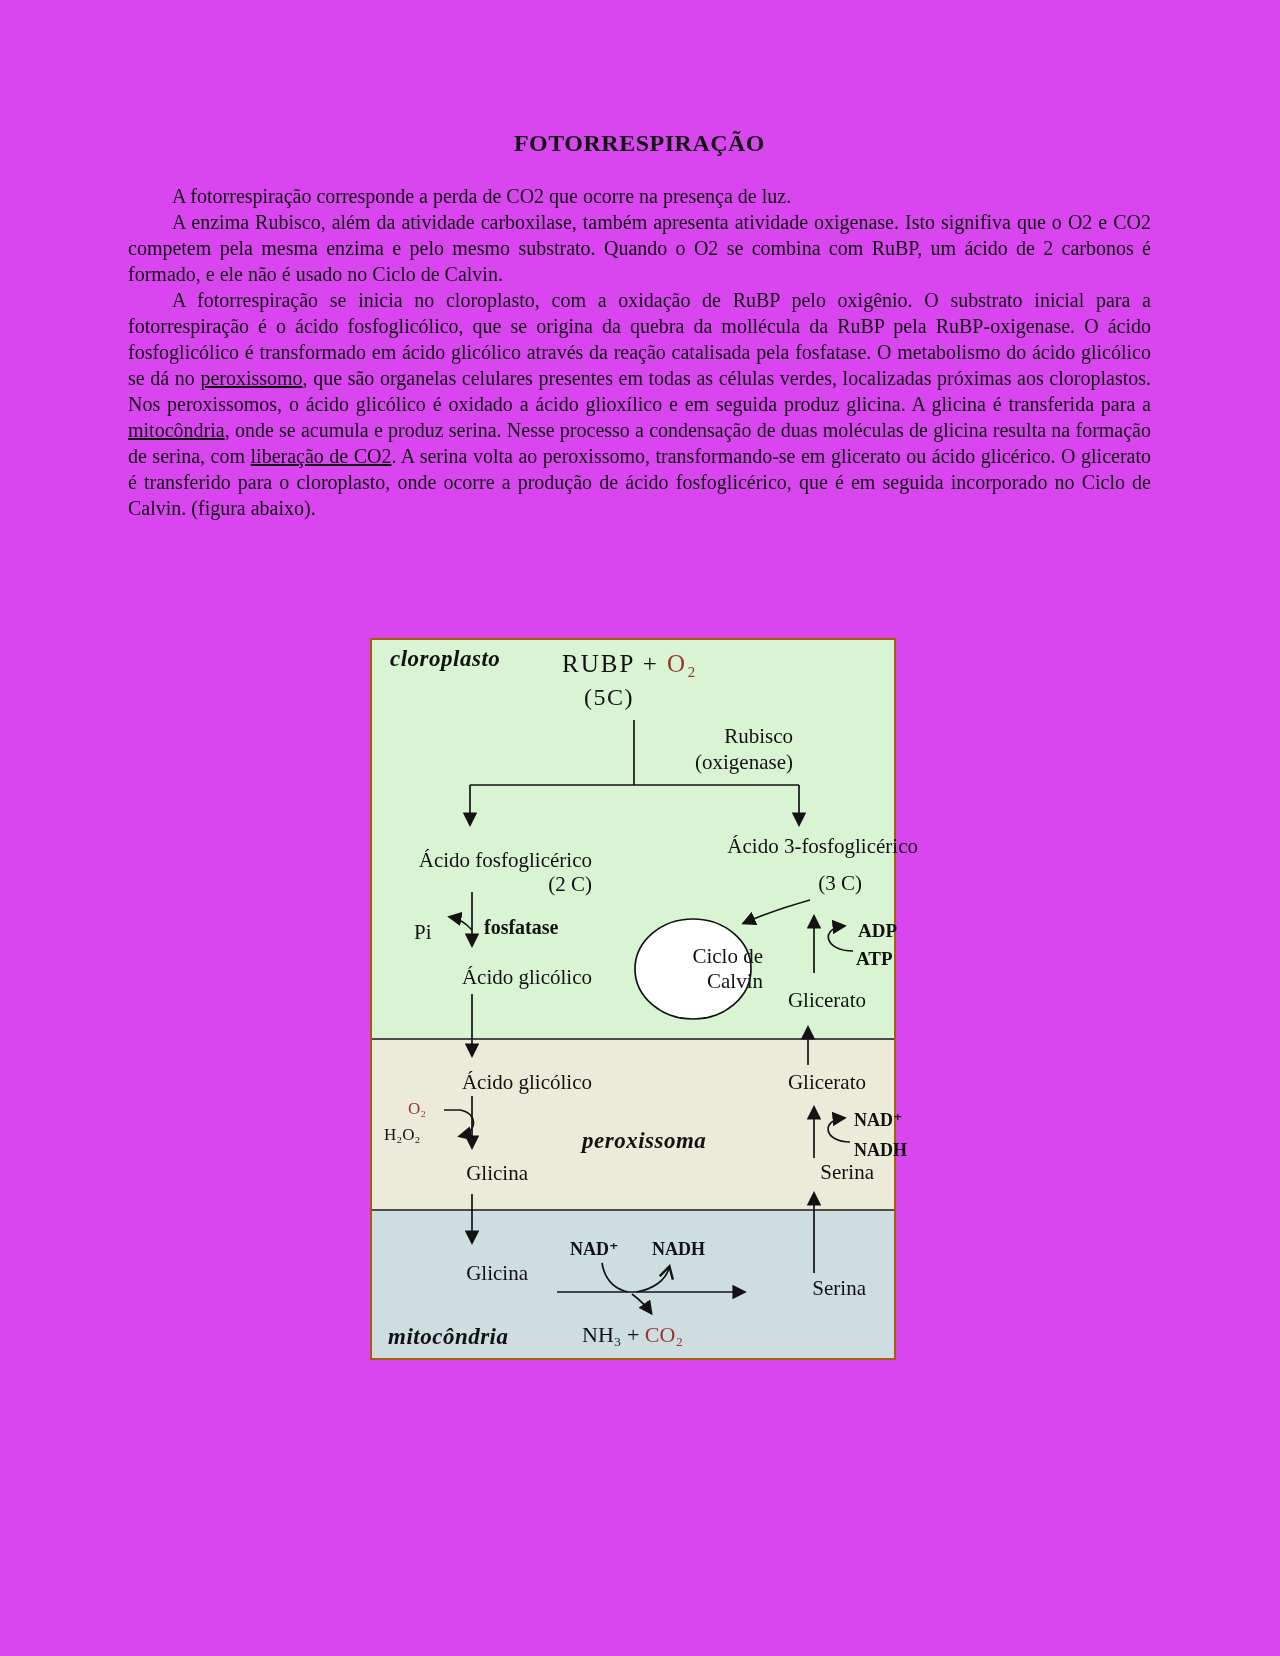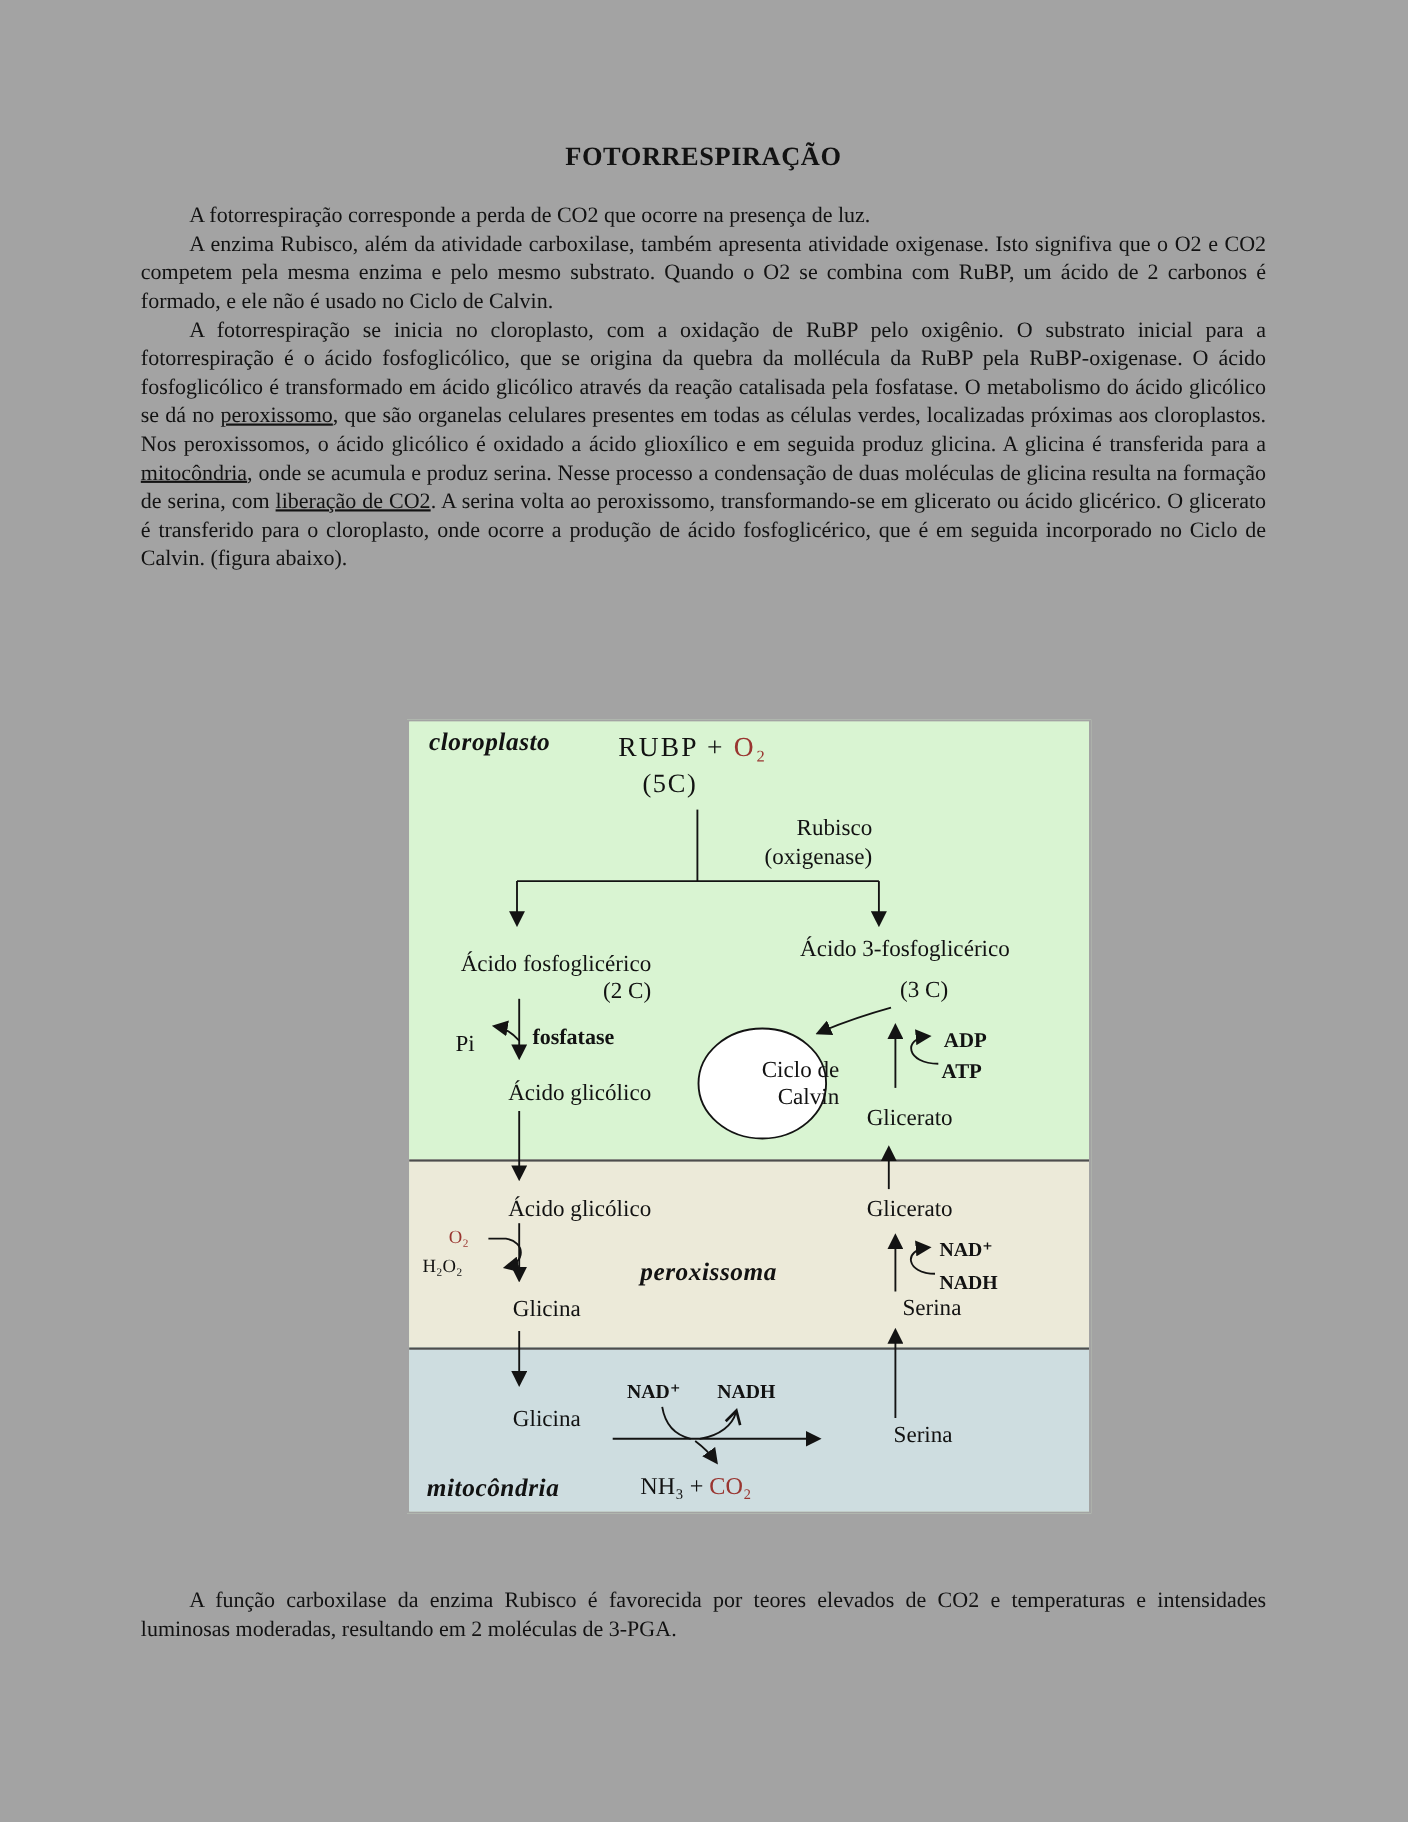--- a/index.html
+++ b/index.html
@@ -1,40 +1,40 @@
 <!DOCTYPE html>
 <html><head>
 <meta charset="utf-8">
 <style>
   html,body { margin:0; padding:0; background:#e9e9e9; }
   .page {
     position:relative; width:1280px; height:1656px; margin:0 auto;
-    background:#a3a3a3; overflow:hidden;
+    background:#d946ef; overflow:hidden;
     font-family:"Liberation Serif","DejaVu Serif",serif; color:#121212;
   }
   .doc-title {
     position:absolute; left:128px; top:130px; width:1023px;
     text-align:center; font-size:24px; font-weight:bold; letter-spacing:.5px;
   }
   .body-text {
     position:absolute; left:128px; top:183px; width:1023px;
     font-size:20px; line-height:26px; text-align:justify;
   }
   .body-text p { margin:0; text-indent:44px; }
   .body-text .u { text-decoration:underline; }
   .closing-text {
     position:absolute; left:128px; top:1442px; width:1023px;
     font-size:20px; line-height:26px; text-align:justify;
   }
   .closing-text p { margin:0; text-indent:44px; }
 
   
   .figure {
-    position:absolute; left:370px; top:654px; width:622px; height:722px;
-    border:2px solid #a3a3a3; box-sizing:border-box; background:#d9f4d2;
+    position:absolute; left:370px; top:638px; width:526px; height:722px;
+    border:2px solid #a16207; box-sizing:border-box; background:#d9f4d2;
   }
   .sec { position:absolute; left:0; width:100%; box-sizing:border-box; }
   .sec-chloroplast { top:0;    height:398px; background:#d9f4d2; }
   .sec-peroxisome  { top:398px; height:171px; background:#ecead9; border-top:2px solid #4d4d4d; }
   .sec-mitochondria{ top:569px; height:149px; background:#cedde0; border-top:2px solid #4d4d4d; }
 
   .figure svg.arrows { position:absolute; left:0; top:0; width:554px; height:718px; z-index:2; }
 
   .lbl { position:absolute; z-index:3; font-size:21px; white-space:nowrap; line-height:1.15; }
   .lbl.ctr { text-align:right; }
@@ -132,17 +132,14 @@
 
     <div class="lbl ctr" style="left:52px;top:621px;width:104px">Glicina</div>
     <div class="lbl cofactor" style="left:198px;top:599px">NAD⁺</div>
     <div class="lbl cofactor" style="left:280px;top:599px">NADH</div>
     <div class="lbl ctr" style="left:390px;top:636px;width:104px">Serina</div>
     <div class="lbl" style="left:210px;top:682px;font-size:22px"><span>NH₃ + </span><span class="red">CO₂</span></div>
     <div class="lbl organelle" style="left:16px;top:684px">mitocôndria</div>
 
   </div>
 
-  <div class="closing-text">
-    <p><span>A função carboxilase da enzima Rubisco é favorecida por teores elevados de CO2 e temperaturas e intensidades luminosas moderadas, resultando em 2 moléculas de 3-PGA.</span></p>
-  </div>
 
 </div>
 
 </body></html>

